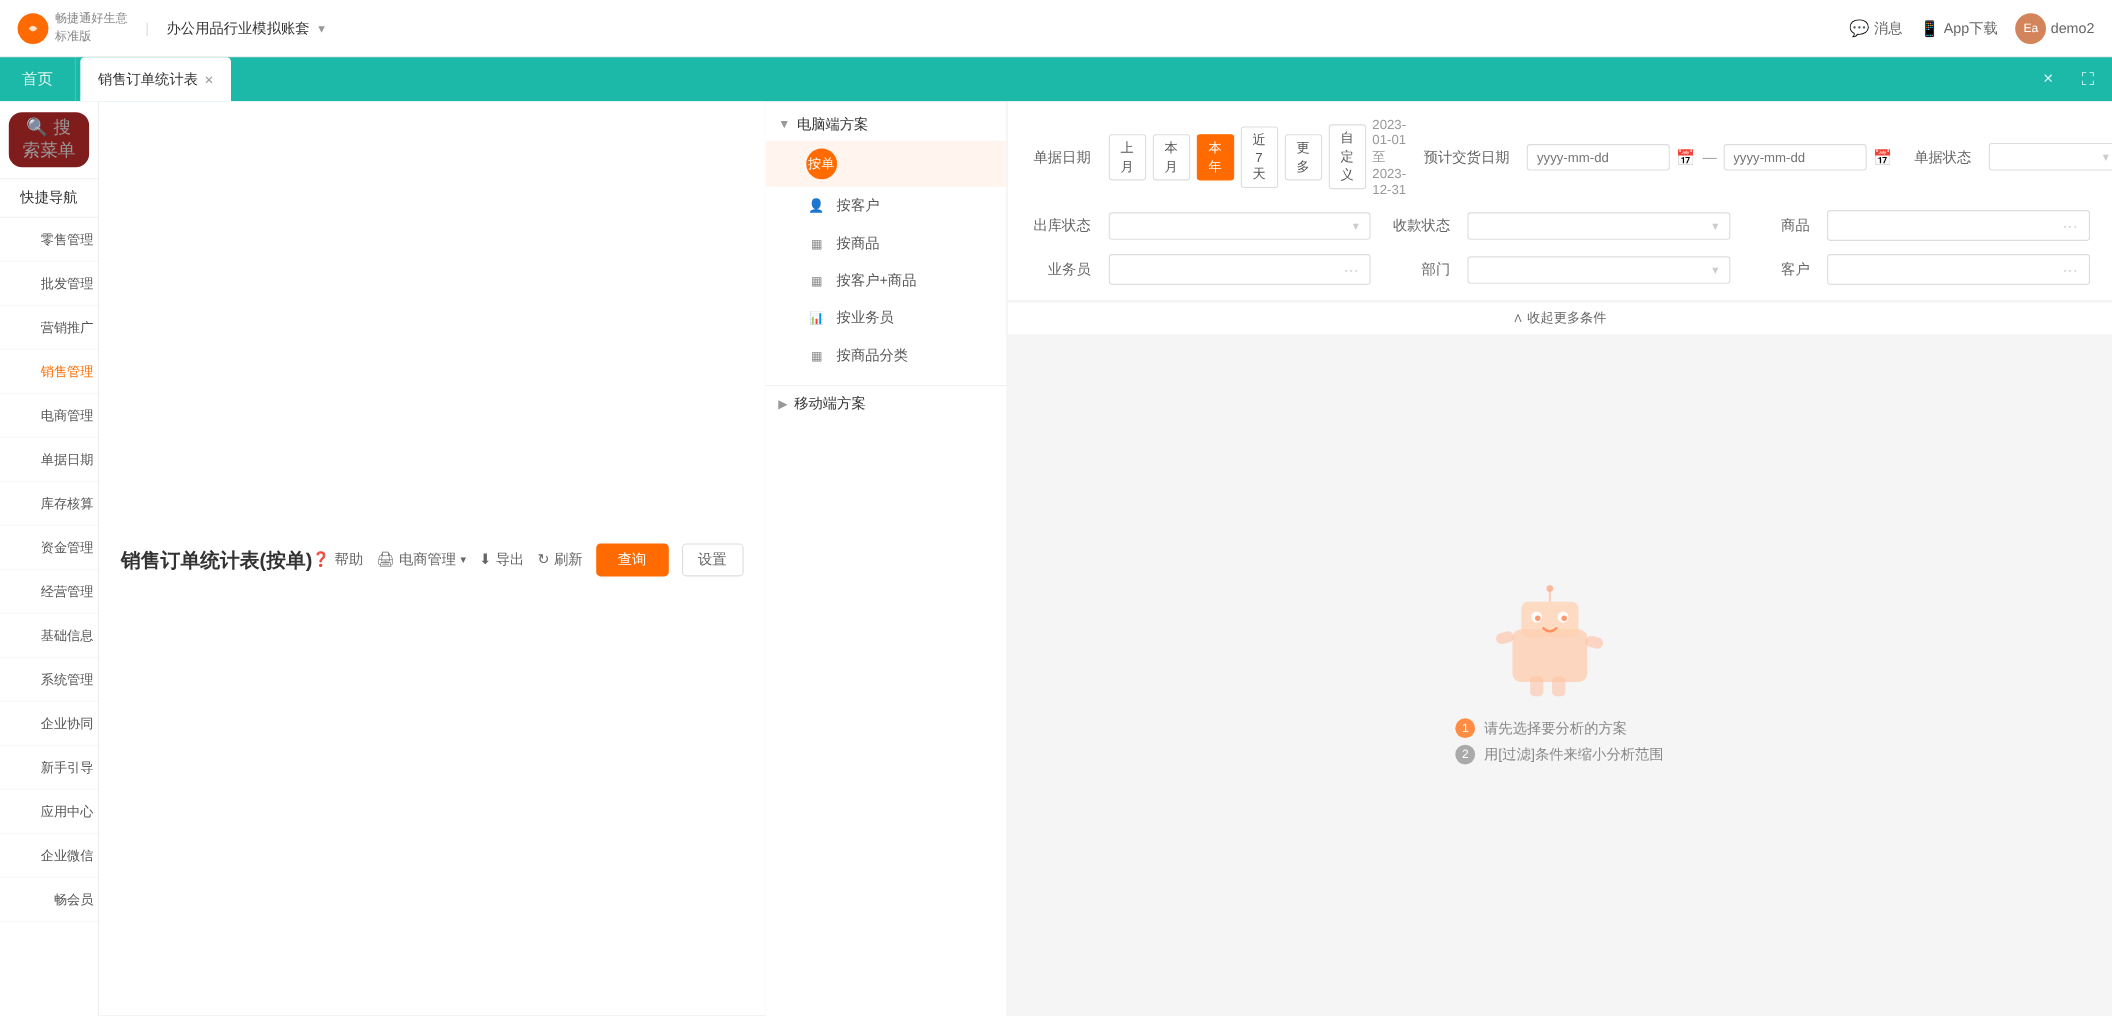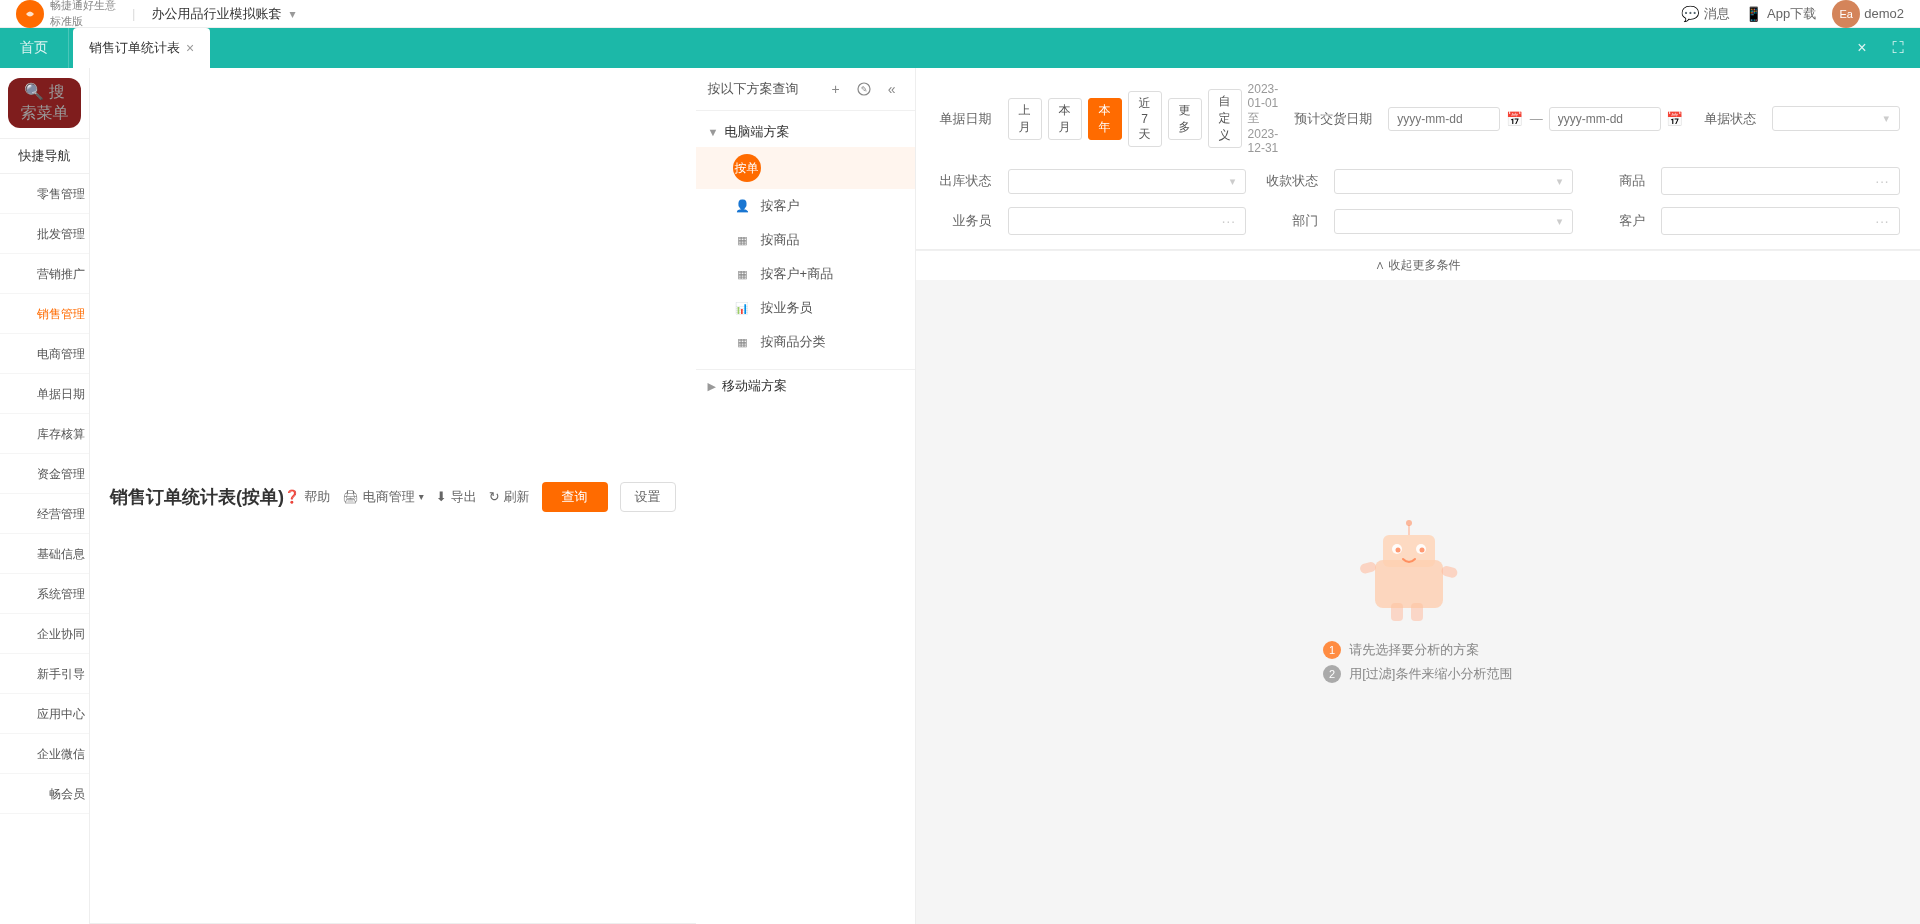--- a/index.html
+++ b/index.html
@@ -1,20 +1,20 @@
 <!DOCTYPE html>
 <html><head>
   <meta charset="utf-8">
   <style>
     * { box-sizing: border-box; margin: 0; padding: 0; }
     body { font-family: 'Microsoft YaHei', sans-serif; font-size: 13px; background: #f5f5f5; color: #333; height: 924px; overflow: hidden; display: flex; flex-direction: column; }
 
     
     .top-header {
-      height: 28px;
+      height: 52px;
       background: #fff;
       display: flex;
       align-items: center;
       justify-content: space-between;
       padding: 0 16px;
       border-bottom: 1px solid #eee;
       flex-shrink: 0;
     }
     .top-header-left {
       display: flex;
@@ -314,21 +314,21 @@
     .date-input-group {
       display: flex; align-items: center; gap: 6px;
       flex: 1;
     }
     .date-input {
       border: 1px solid #ddd;
       border-radius: 3px;
       padding: 4px 8px;
       font-size: 12px;
       color: #999;
-      width: 112px;
+      width: 130px;
       background: #fff;
     }
     .date-separator { color: #999; }
     .date-icon { color: #ff6b00; font-size: 14px; cursor: pointer; }
 
     .filter-select {
       flex: 1;
       border: 1px solid #ddd;
       border-radius: 3px;
       padding: 5px 10px;
@@ -519,33 +519,20 @@
           <span>刷新</span>
         </div>
         <button class="btn-primary">查询</button>
         <button class="btn-settings">设置</button>
       </div>
     </div>
 
     <div class="split-pane">
 
       <div class="left-panel">
-        <div class="left-panel-header">
-          <span class="left-panel-title">按以下方案查询</span>
-          <div class="left-panel-icons">
-            <div class="icon-btn">+</div>
-            <div class="icon-btn">
-              <svg width="14" height="14" viewBox="0 0 14 14" fill="none">
-                <circle cx="7" cy="7" r="6" stroke="#888" stroke-width="1.2"></circle>
-                <text x="7" y="10" text-anchor="middle" font-size="8" fill="#888">✎</text>
-              </svg>
-            </div>
-            <div class="icon-btn">«</div>
-          </div>
-        </div>
 
         <div class="scheme-section">
           <div class="scheme-group-header">
             <span class="scheme-group-arrow">▼</span>
             <span class="scheme-group-label">电脑端方案</span>
           </div>
 
           <div class="scheme-item active">
             <div class="scheme-active-dot">按单</div>
           </div>

